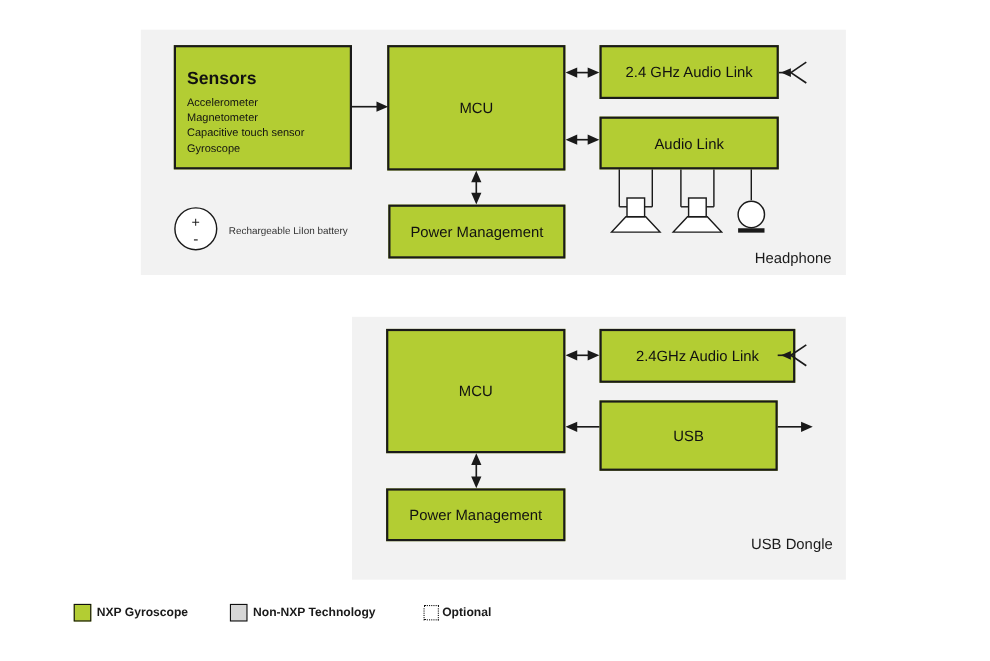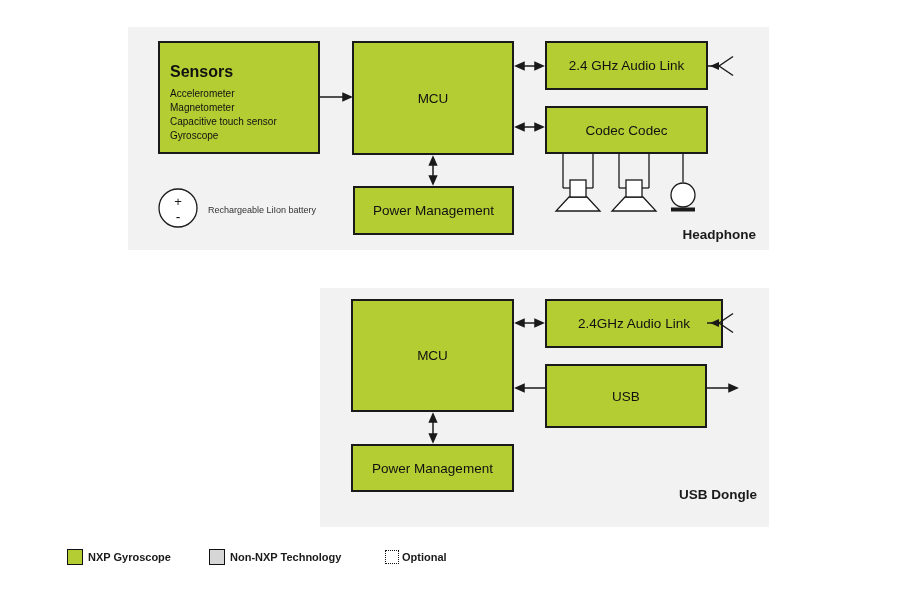--- a/index.html
+++ b/index.html
@@ -14,21 +14,21 @@
   }
   .panel{position:absolute;background:var(--panel-bg);}
   .block{
     position:absolute;box-sizing:border-box;background:var(--nxp-green);
     border:2px solid #1a1a1a;display:flex;align-items:center;justify-content:center;
     font-size:13.5px;color:#111;z-index:1;
   }
   .block.sensors{display:block;padding:20px 8px 0 10px;}
   .sensors-title{font-size:16px;font-weight:bold;margin:0 0 6px 0;}
   .sensors-item{font-size:10px;line-height:14px;}
-  .caption{position:absolute;font-size:13.5px;text-align:right;z-index:1;font-weight:bold;}
+  .caption{position:absolute;font-size:13.5px;text-align:right;z-index:1;}
   .battery-label{position:absolute;font-size:9px;color:#333;z-index:1;}
   #overlay{position:absolute;left:0;top:0;z-index:2;pointer-events:none;}
   .legend-item{position:absolute;display:flex;align-items:center;z-index:1;}
   .swatch{box-sizing:border-box;display:inline-block;}
   .swatch-nxp{width:16px;height:16px;background:var(--nxp-green);border:1.6px solid #111;margin-right:5px;}
   .swatch-non-nxp{width:16px;height:16px;background:var(--non-nxp-gray);border:1.6px solid #111;margin-right:5px;}
   .swatch-optional{width:14px;height:14px;background:#fff;border:1.6px dotted #111;margin-right:3px;}
   .legend-label{font-size:11px;font-weight:bold;color:#1a1a1a;white-space:nowrap;}
 </style>
 </head>
@@ -48,21 +48,21 @@
 
   <div class="block" style="left:352px;top:41px;width:162px;height:114px;">
     <span>MCU</span>
   </div>
 
   <div class="block" style="left:545px;top:41px;width:163px;height:49px;">
     <span>2.4 GHz Audio Link</span>
   </div>
 
   <div class="block" style="left:545px;top:106px;width:163px;height:48px;">
-    <span>Codec Codec</span>
+    <span>Audio Link</span>
   </div>
 
   <div class="block" style="left:353px;top:186px;width:161px;height:49px;">
     <span>Power Management</span>
   </div>
 
   <div class="battery-label" style="left:208px;top:205px;">Rechargeable LiIon battery</div>
 
   <div class="caption" style="left:600px;top:227px;width:156px;">Headphone</div>
 

